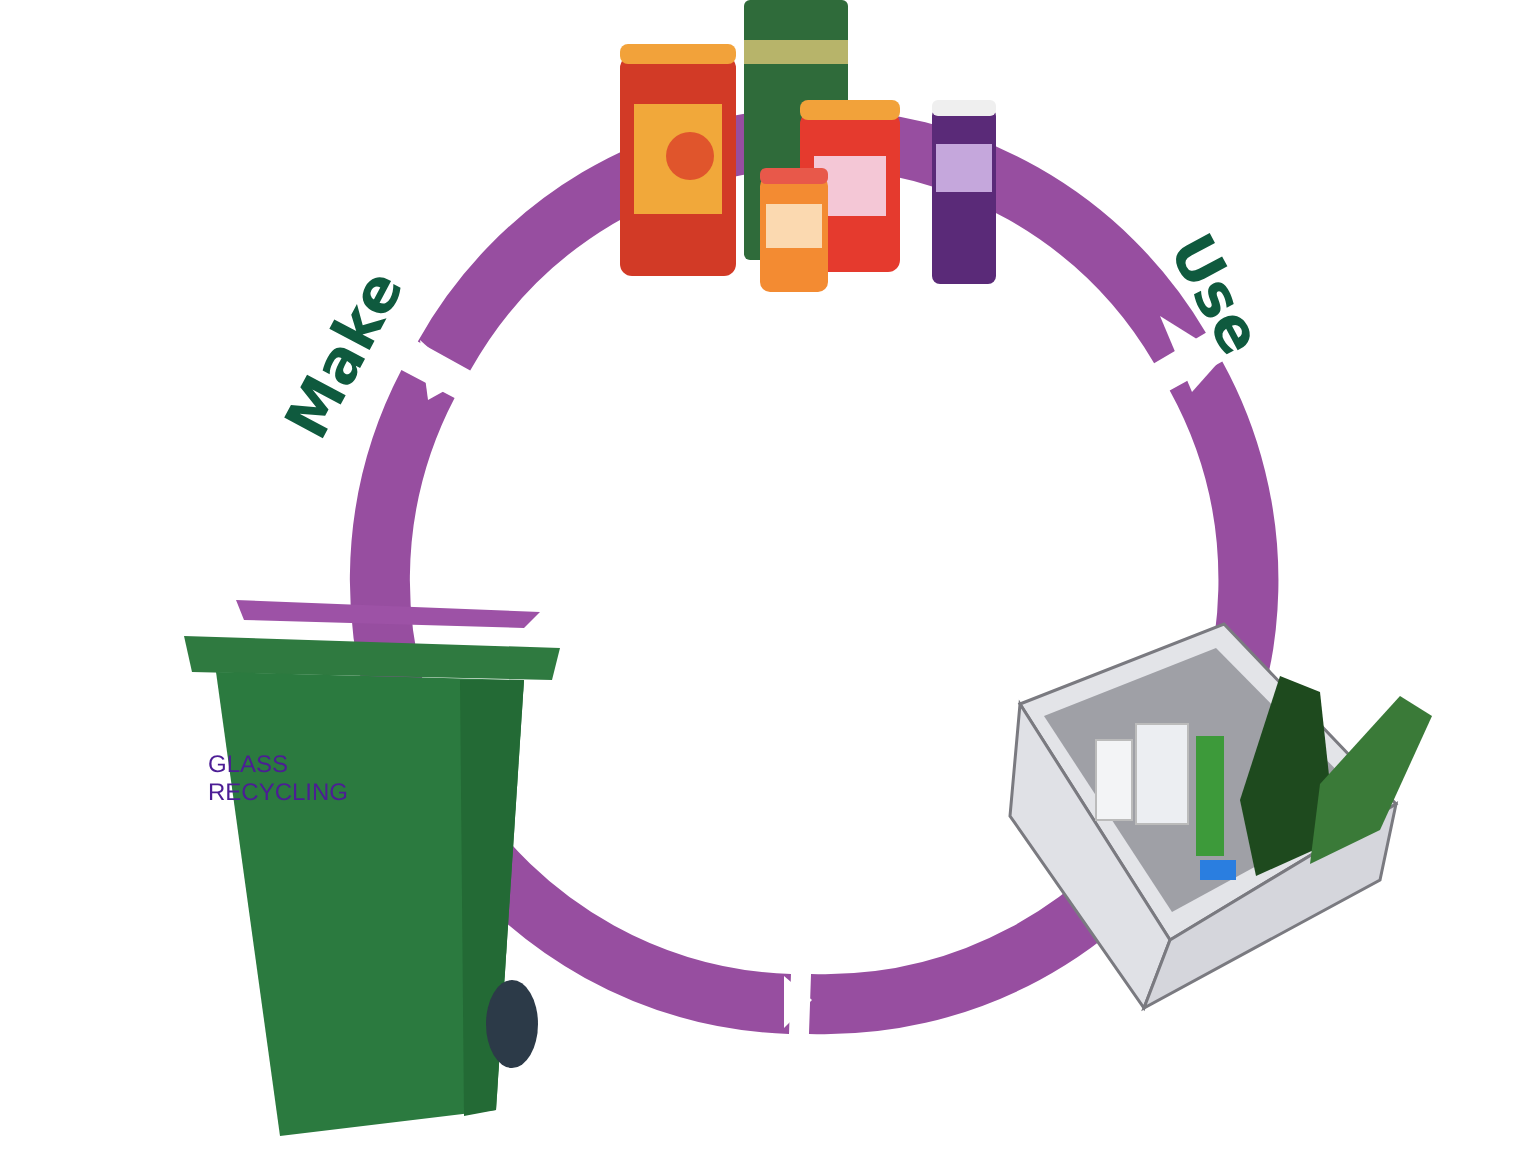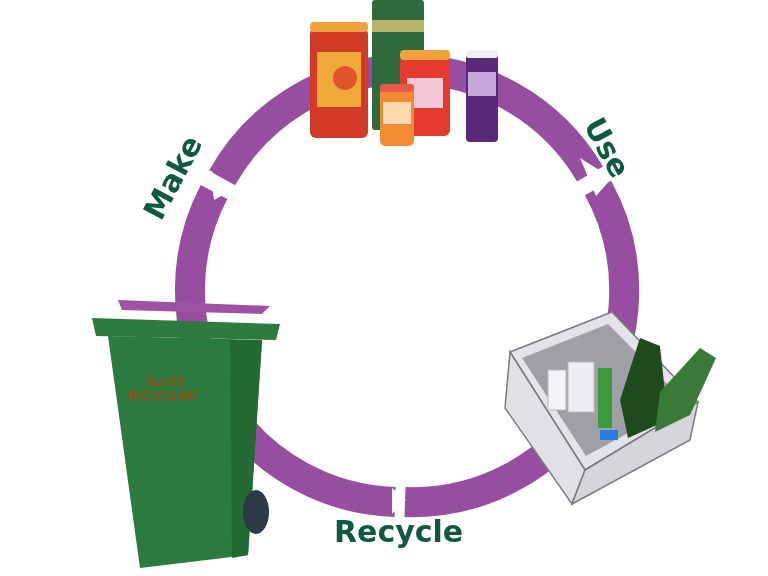--- a/index.html
+++ b/index.html
@@ -1,20 +1,20 @@
 <!DOCTYPE html>
 <html><head>
 <meta charset="utf-8">
 <style>
   html,body{margin:0;padding:0;background:#ffffff;}
   body{width:768px;height:576px;position:relative;overflow:hidden;font-family:"DejaVu Sans",sans-serif;}
   .stage{position:absolute;left:0;top:0;width:768px;height:576px;}
   svg{position:absolute;left:0;top:0;}
   .label{position:absolute;font-family:"DejaVu Sans",sans-serif;font-weight:bold;color:#0f5a3e;font-size:30px;white-space:nowrap;transform-origin:center center;}
-  .bin-text{position:absolute;color:#c2410c;font-family:"Liberation Sans",sans-serif;font-size:12px;text-align:center;line-height:14px;width:120px;}
+  .bin-text{position:absolute;color:#4c1d95;font-family:"Liberation Sans",sans-serif;font-size:12px;text-align:left;line-height:14px;width:120px;}
 </style>
 </head>
 <body>
 
 <div class="stage">
   <svg width="768" height="576" viewBox="0 0 768 576">
 
     <g fill="none" stroke="#974ea0" stroke-width="30">
 
       <path d="M 222 178 A 212 212 0 0 1 590 174"></path>
@@ -63,19 +63,18 @@
       <rect x="568" y="362" width="26" height="50" fill="#eceef2" stroke="#bbb"></rect>
       <rect x="598" y="368" width="14" height="60" fill="#3d9a3a"></rect>
       <polygon points="640,338 660,346 668,420 628,438 620,400" fill="#1e4a1e"></polygon>
       <polygon points="700,348 716,358 690,415 655,432 660,392" fill="#3a7a38"></polygon>
       <rect x="600" y="430" width="18" height="10" fill="#2a7ee0"></rect>
     </g>
   </svg>
 
   <div class="label" style="left:128px;top:160px;transform:rotate(-62deg);">Make</div>
   <div class="label" style="left:576px;top:130px;transform:rotate(62deg);">Use</div>
-  <div class="label" style="left:334px;top:514px;">Recycle</div>
 
   <div class="bin-text" style="left:104px;top:375px;">
     <div>GLASS</div>
     <div>RECYCLING</div>
   </div>
 </div>
 
 </body></html>

